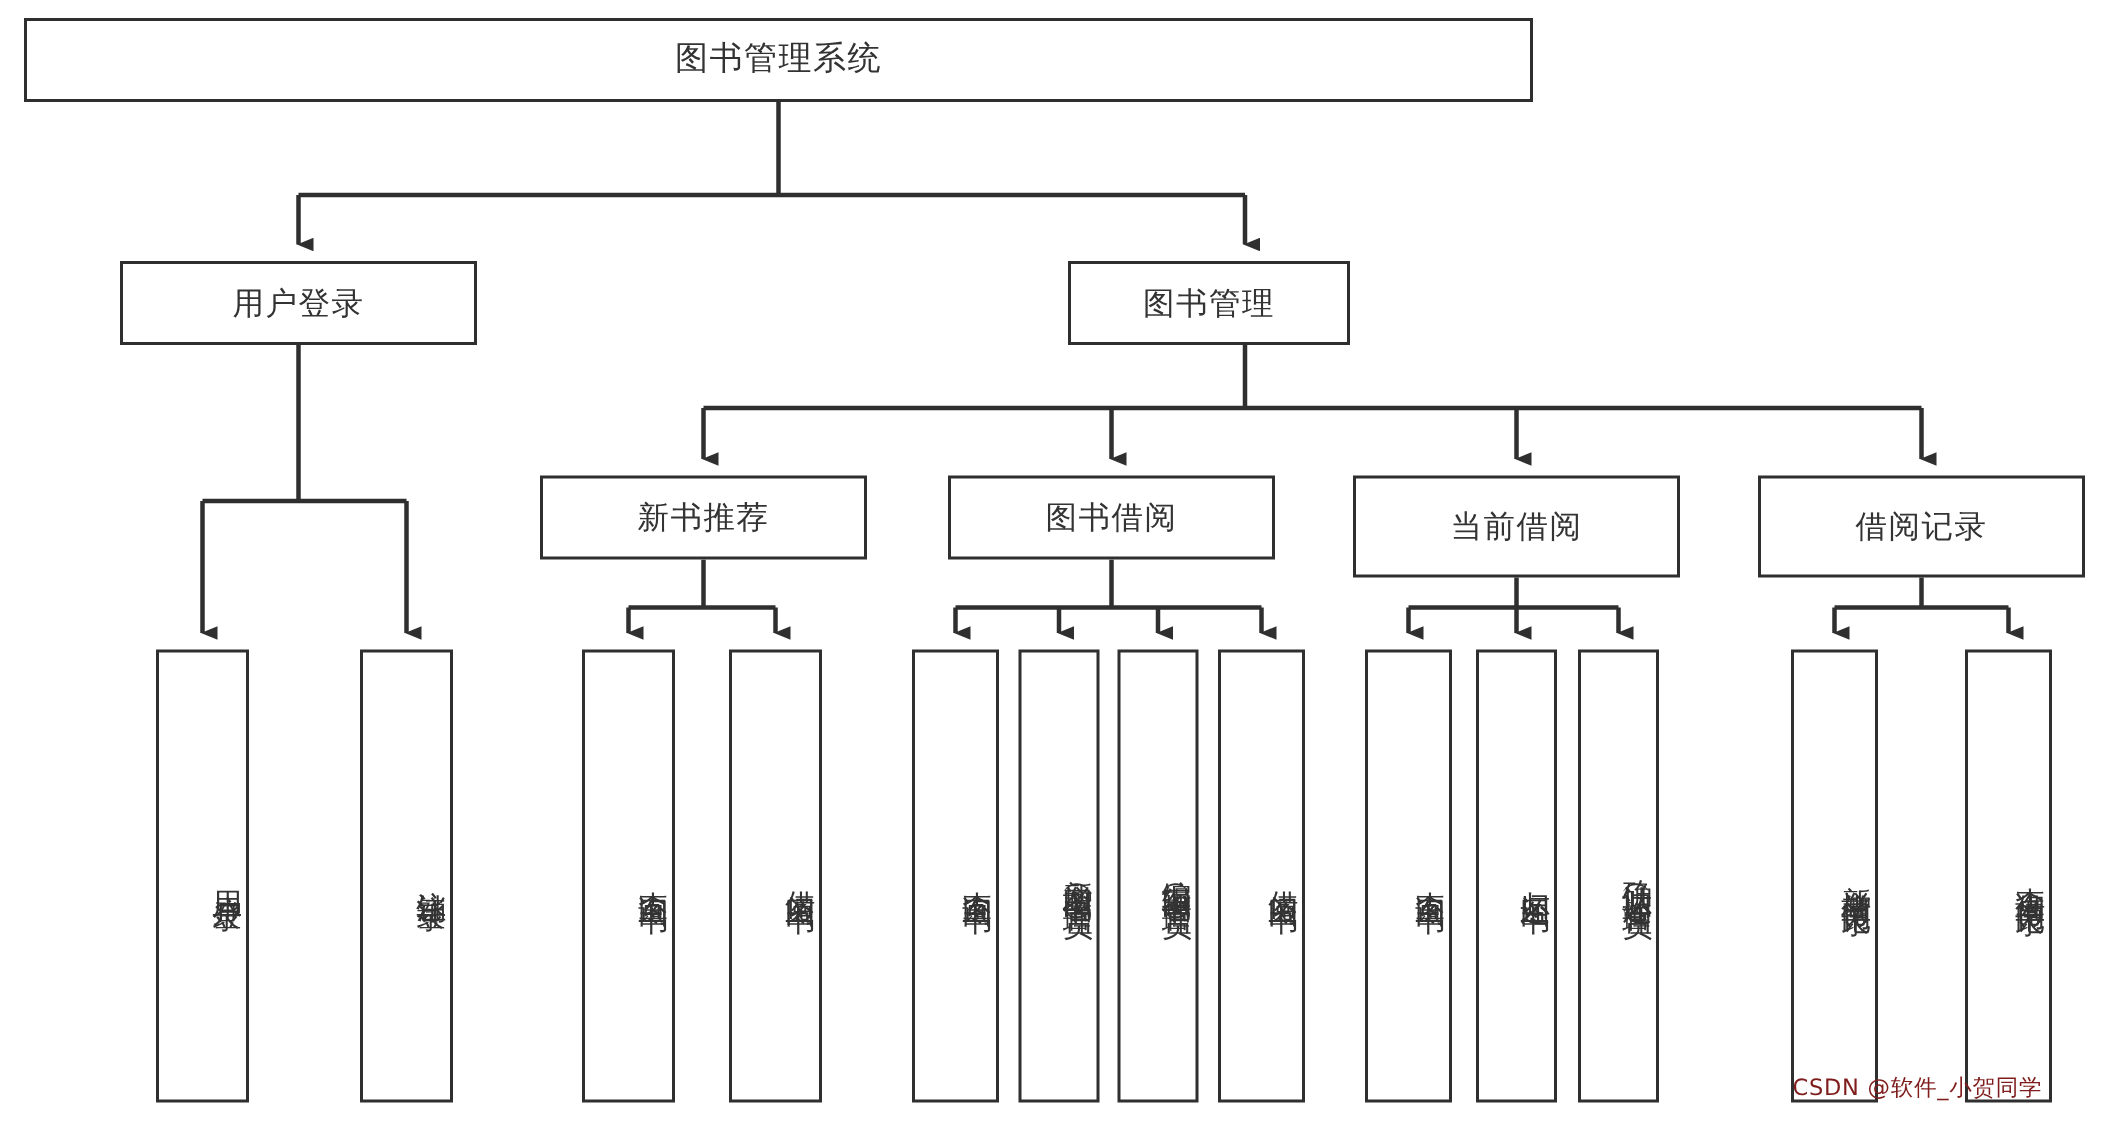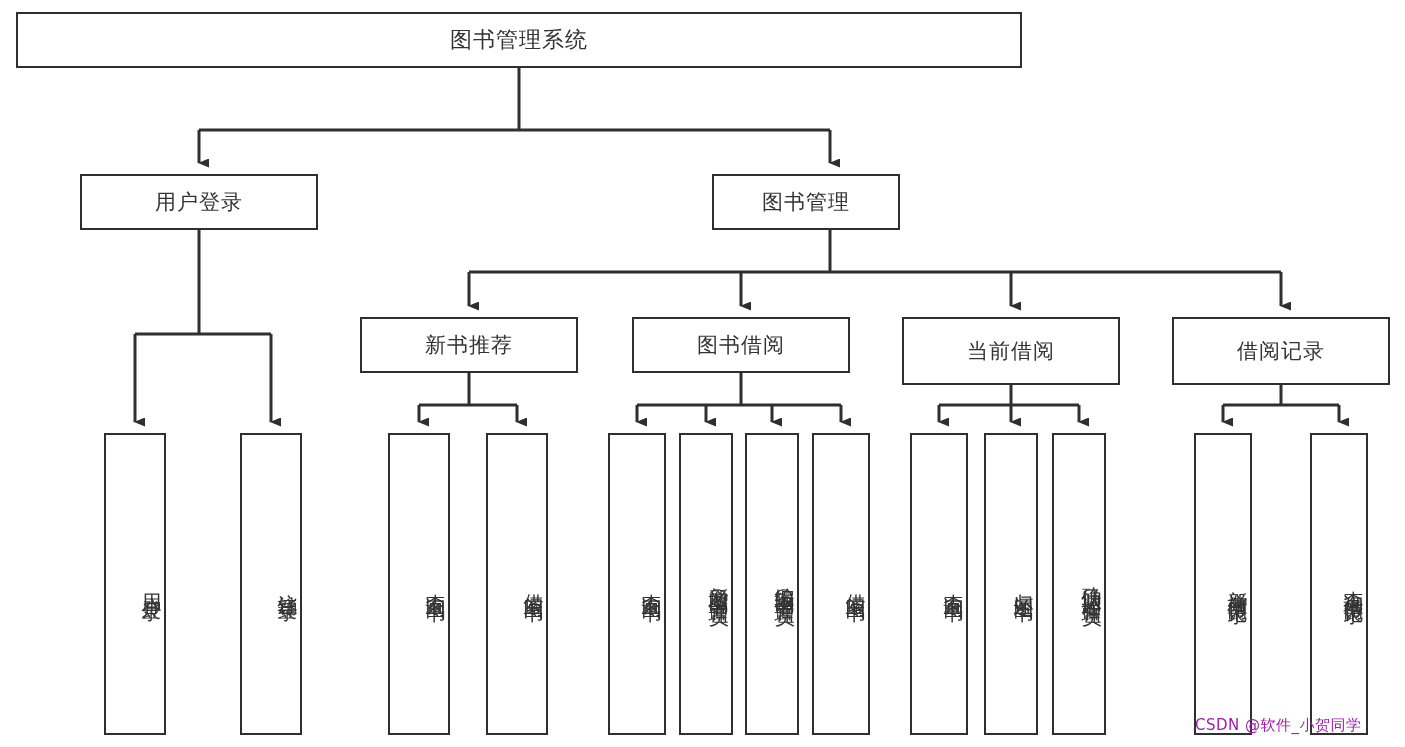--- a/index.html
+++ b/index.html
@@ -176,15 +176,15 @@
         <span class="vlabel">确认归还（管理员）</span>
       </div>
       <div class="node vert" style="left: 1194px; top: 433px; width: 58px; height: 302px;">
         <span class="vlabel">新增借阅记录</span>
       </div>
       <div class="node vert" style="left: 1310px; top: 433px; width: 58px; height: 302px;">
         <span class="vlabel">查询借阅记录</span>
       </div>
     </div>
 
-  <div id="watermark" style="left: 1195px; top: 716px; color: #a21caf;">CSDN @软件_小贺同学</div>
+  <div id="watermark" style="left: 1195px; top: 716px; color: #7f1d1d;">CSDN @软件_小贺同学</div>
 
 </div>
 
 </body></html>

